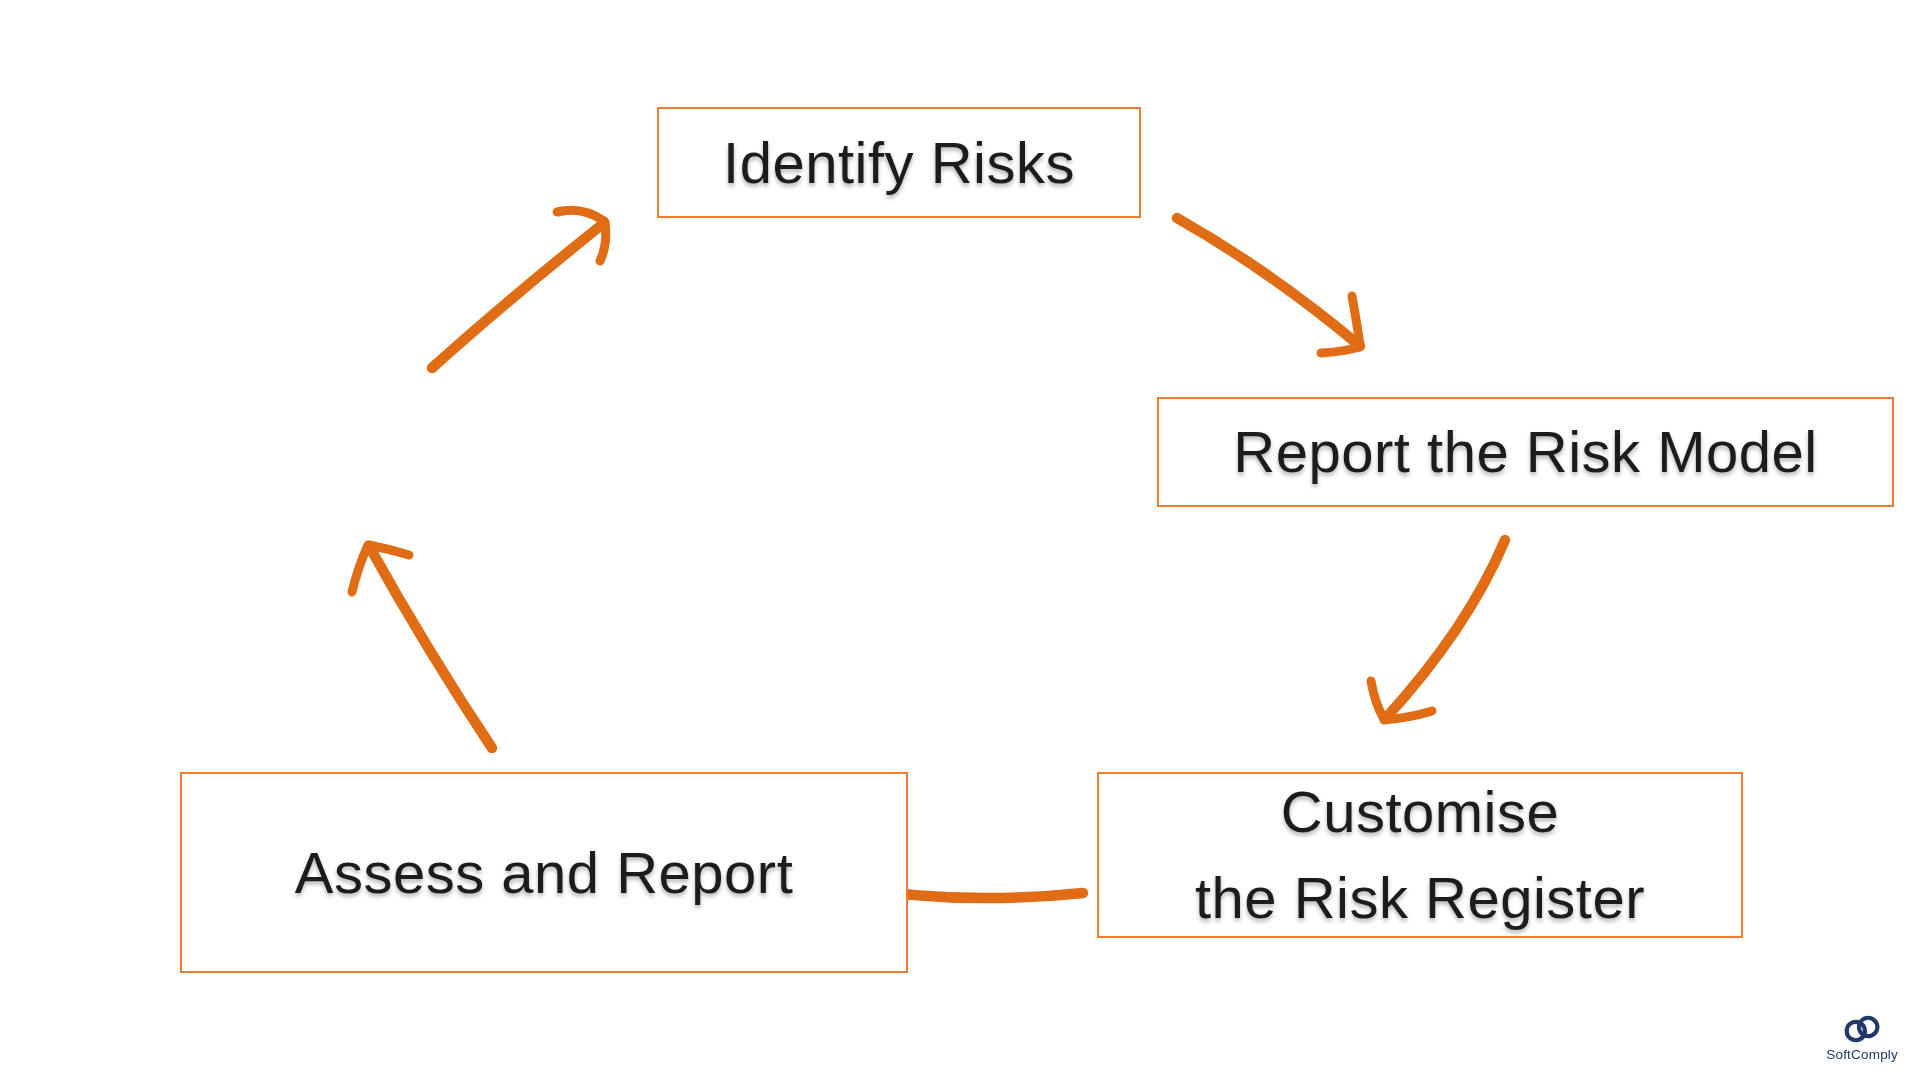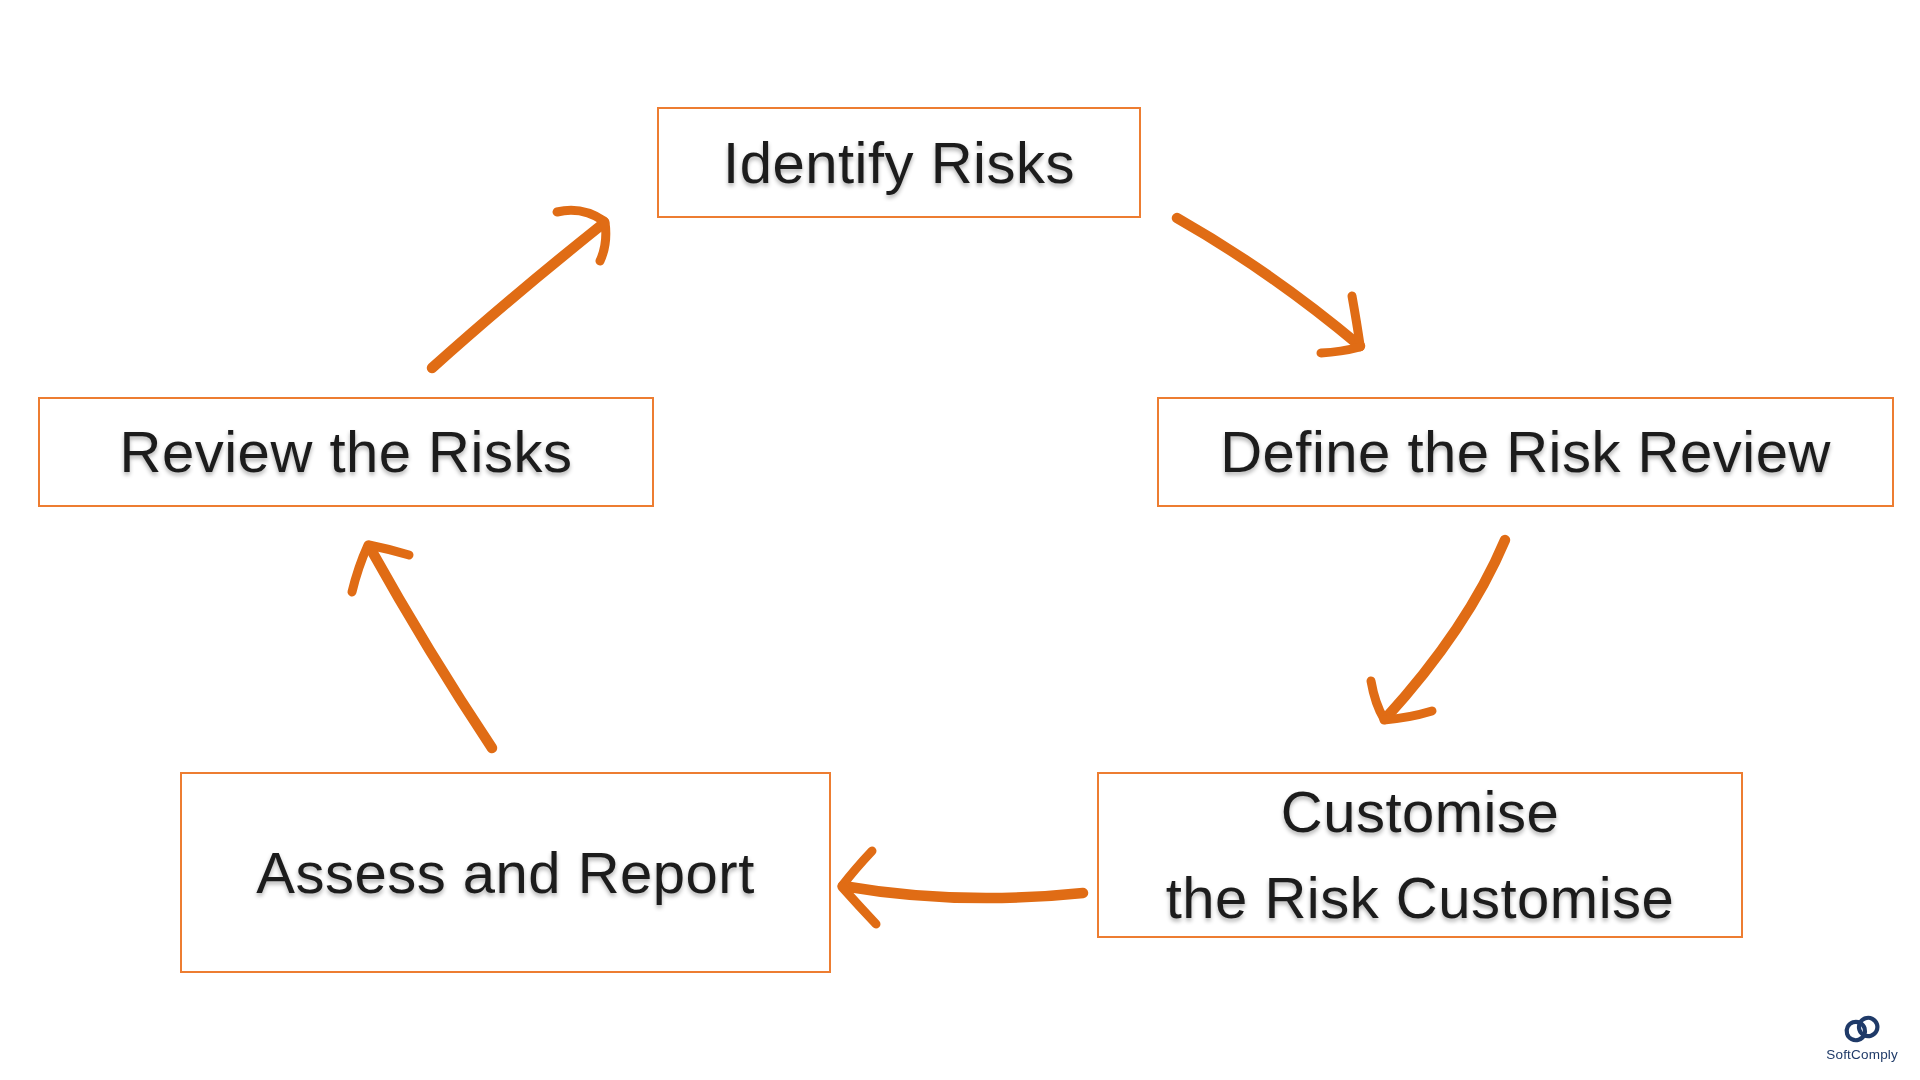--- a/index.html
+++ b/index.html
@@ -109,35 +109,32 @@
       <path class="flare" d="M 352 592 Q 358 567 368 545"></path>
       <path class="flare" d="M 369 545 Q 389 549 409 555"></path>
     </g>
   </svg>
 
   <div class="node" style="left:657px; top:107px; width:484px; height:111px;">
     <span class="line">Identify Risks</span>
   </div>
 
   <div class="node" style="left:1157px; top:397px; width:737px; height:110px;">
-    <span class="line">Define the Risk Review</span>
+    <span class="line">Report the Risk Model</span>
   </div>
 
   <div class="node" style="left:1097px; top:772px; width:646px; height:166px;">
     <span class="line">Customise</span>
-    <span class="line">the Risk Customise</span>
+    <span class="line">the Risk Register</span>
   </div>
 
-  <div class="node" style="left:180px; top:772px; width:651px; height:201px;">
+  <div class="node" style="left:180px; top:772px; width:728px; height:201px;">
     <span class="line">Assess and Report</span>
   </div>
 
-  <div class="node" style="left:38px; top:397px; width:616px; height:110px;">
-    <span class="line">Review the Risks</span>
-  </div>
 
   <div class="brand">
     <svg class="rings" width="48" height="32" viewBox="0 0 48 32">
       <g transform="rotate(-18 24 16)">
         <circle cx="17.5" cy="16" r="9.2"></circle>
         <circle cx="30.5" cy="16" r="9.2"></circle>
       </g>
     </svg>
     <div class="brand-text">SoftComply</div>
   </div>

